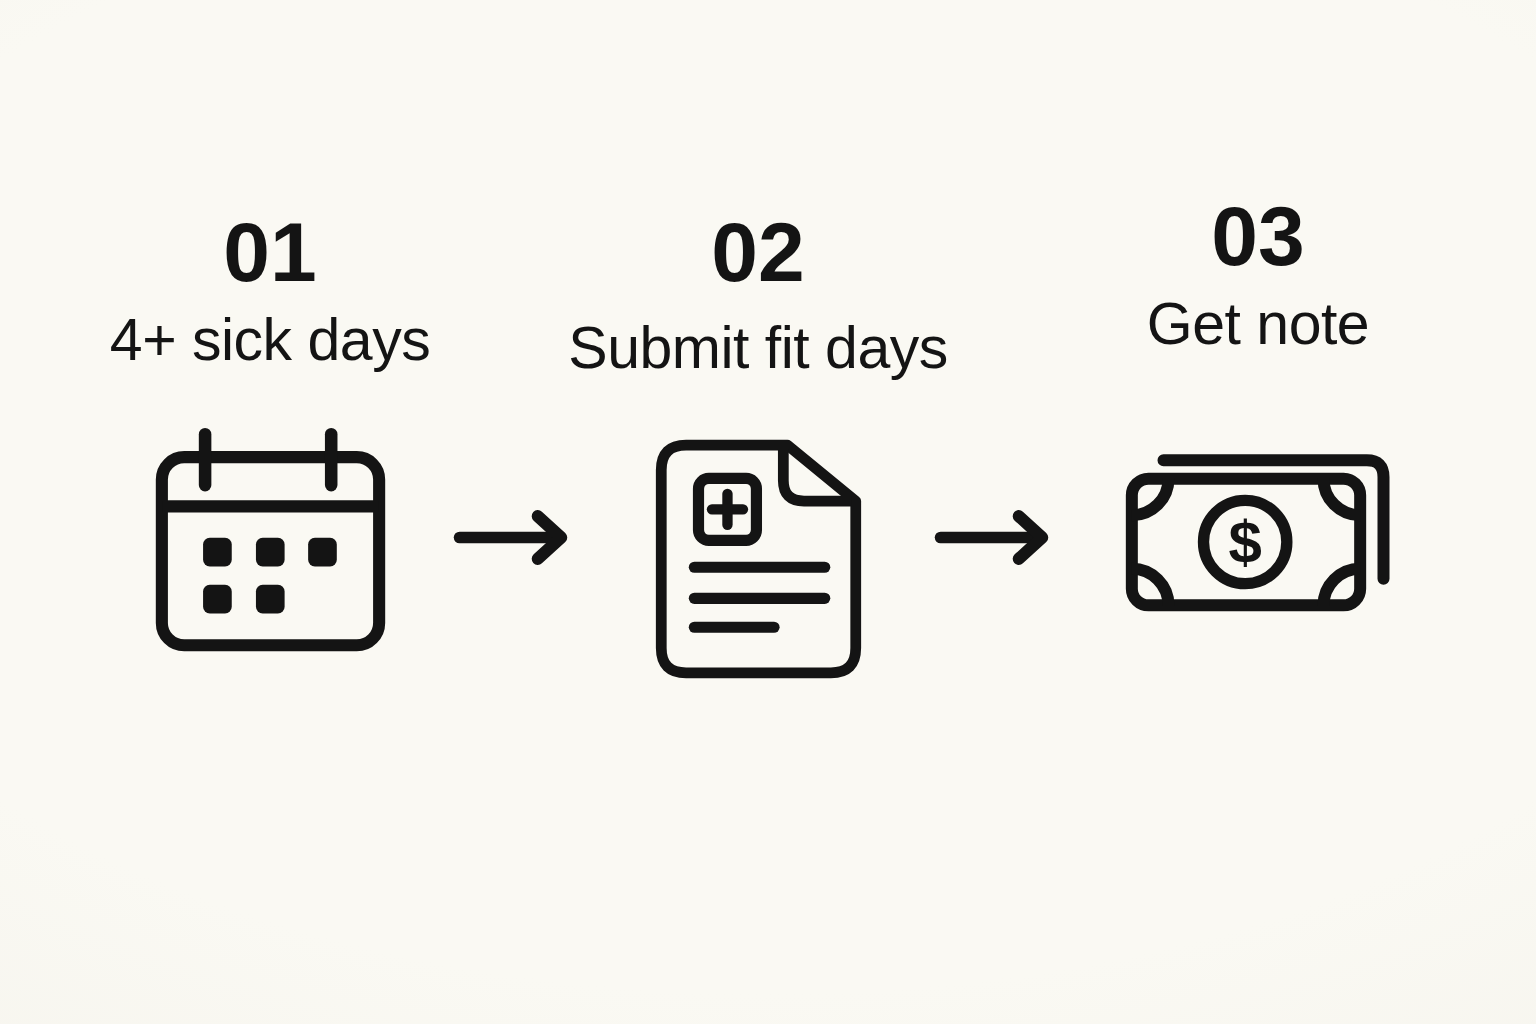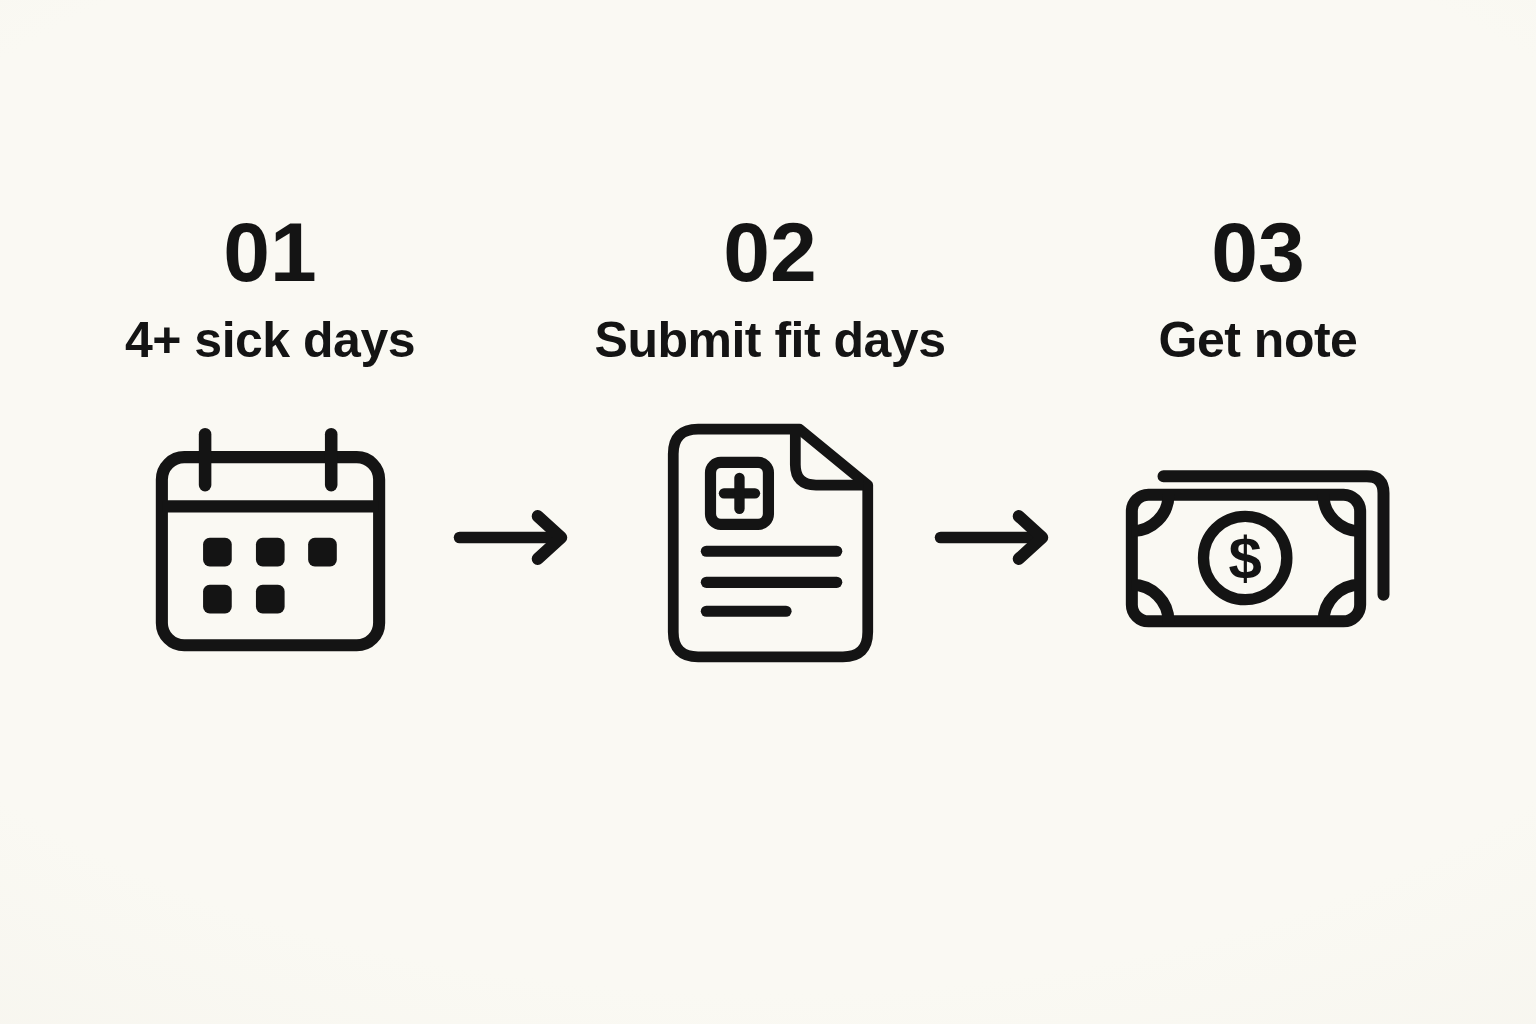--- a/index.html
+++ b/index.html
@@ -28,34 +28,34 @@
     text-align: center;
   }
   .step-number {
     font-size: 84px;
     line-height: 84px;
     font-weight: 700;
     letter-spacing: 0px;
   }
   .step-label {
     margin-top: 16px;
-    font-size: 50px;
+    font-size: 59px;
     line-height: 60px;
-    font-weight: 700;
+    font-weight: 400;
     letter-spacing: -0.5px;
     white-space: nowrap;
   }
   .icon-wrap {
     display: flex;
     align-items: flex-start;
     justify-content: center;
   }
   #step-1 { left: 60px;  top: 210px; align-items: center; }
-  #step-2 { left: 560px; top: 210px; }
-  #step-3 { left: 1048px; top: 210px; }
+  #step-2 { left: 548px; top: 210px; gap: 8px; }
+  #step-3 { left: 1048px; top: 194px; }
   #step-1 .icon-wrap { margin-top: 58px; }
   #step-2 .icon-wrap { margin-top: 53px; }
   #step-3 .icon-wrap { margin-top: 98px; }
   .connector {
     position: absolute;
     top: 505px;
     width: 133px;
     height: 65px;
   }
   #connector-1 { left: 452px; }

